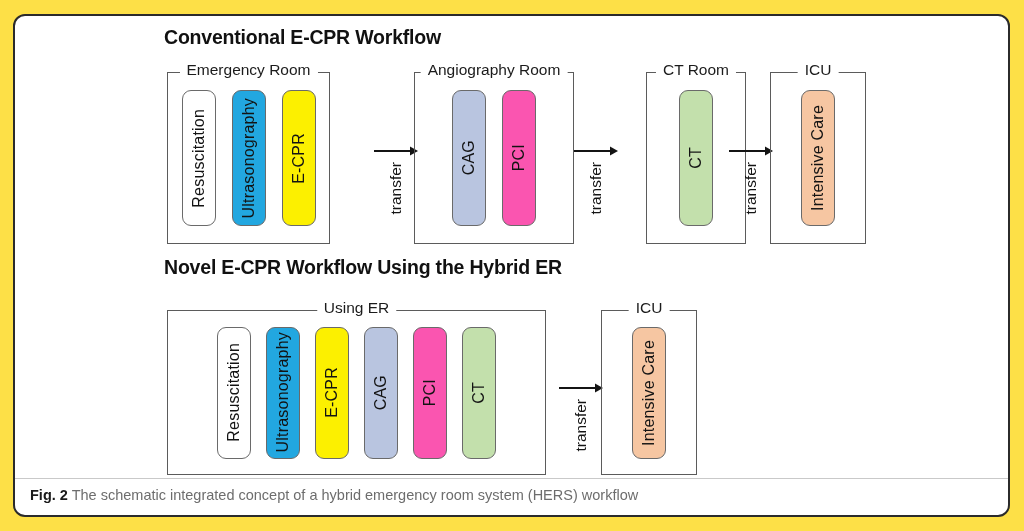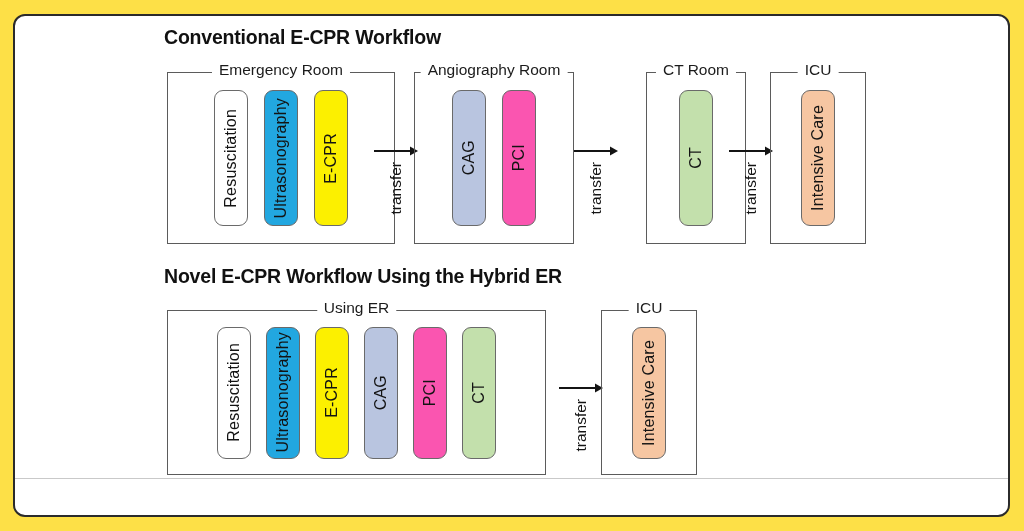--- a/index.html
+++ b/index.html
@@ -33,21 +33,21 @@
   
   .section-title {
     position: absolute;
     font-weight: bold;
     font-size: 19.5px;
     color: #111111;
     letter-spacing: -0.2px;
     white-space: nowrap;
   }
   #title-conventional { left: 164px; top: 26px; }
-  #title-novel { left: 164px; top: 265px; }
+  #title-novel { left: 164px; top: 256px; }
 
   
   .room-group {
     position: absolute;
     box-sizing: border-box;
     border: 1.6px solid #5b5b5b;
     background: transparent;
   }
   .room-label {
     position: absolute;
@@ -147,21 +147,21 @@
 </style>
 </head>
 <body>
 
 <div id="figure-root">
 
   <div class="outer-frame"></div>
 
   <div class="section-title" id="title-conventional">Conventional E-CPR Workflow</div>
 
-  <div class="room-group" style="left:167px; top:72px; width:228px; height:172px;text-align:center;">
+  <div class="room-group" style="left:167px; top:72px; width:163px; height:172px;text-align:center;">
     <div class="room-label">Emergency Room</div>
     <div class="room-inner">
       <div class="proc-box" style="width:34px; height:136px; background:#ffffff;">
         <span class="proc-label">Resuscitation</span>
       </div>
       <div class="proc-box" style="width:34px; height:136px; background:#22A7E0;">
         <span class="proc-label">Ultrasonography</span>
       </div>
       <div class="proc-box" style="width:34px; height:136px; background:#FCF000;">
         <span class="proc-label">E-CPR</span>
@@ -268,14 +268,18 @@
   <div class="room-group" style="left:601px; top:310px; width:96px; height:165px;">
     <div class="room-label">ICU</div>
     <div class="room-inner">
       <div class="proc-box" style="width:34px; height:132px; background:#F6C6A2;">
         <span class="proc-label">Intensive Care</span>
       </div>
     </div>
   </div>
 
   <div class="caption-rule"></div>
+  <div class="caption">
+    <b>Fig. 2</b>
+    <span>The schematic integrated concept of a hybrid emergency room system (HERS) workflow</span>
+  </div>
 
 </div>
 
 </body></html>

